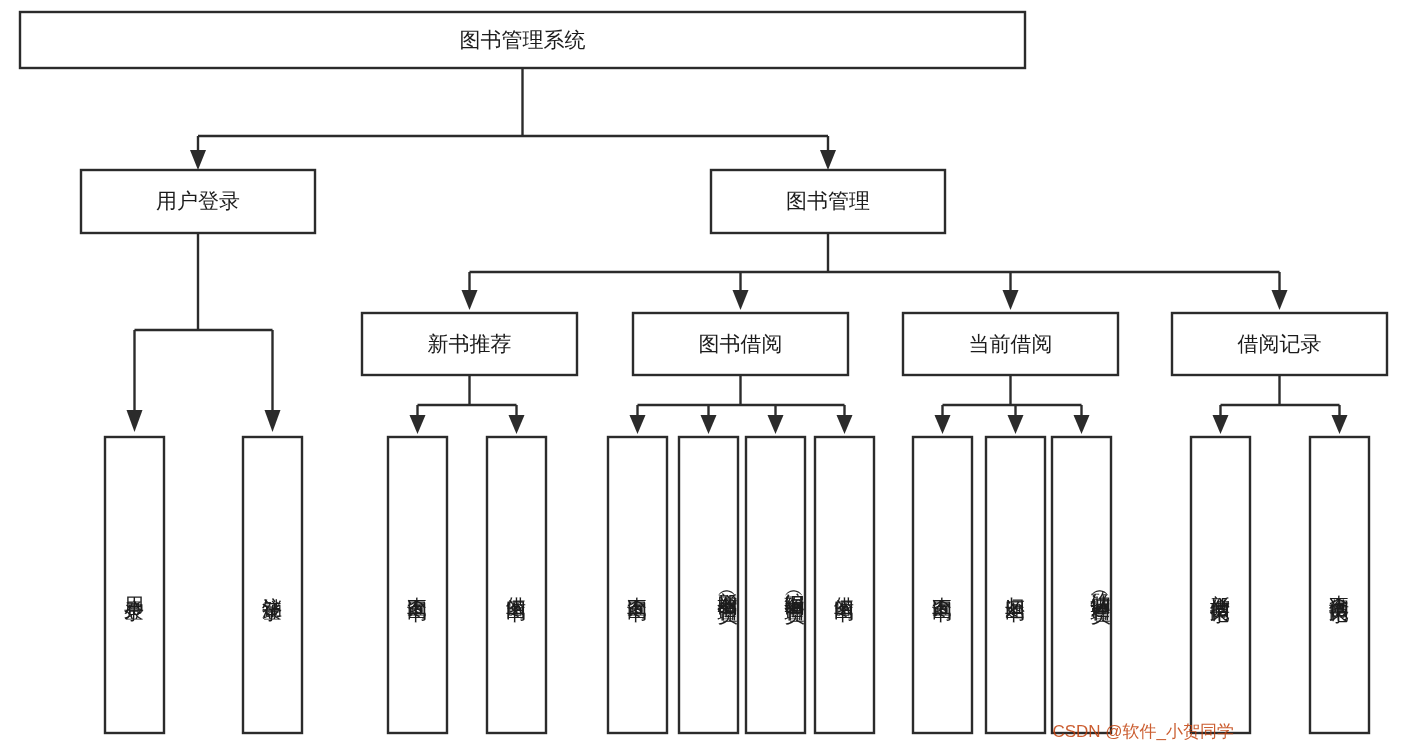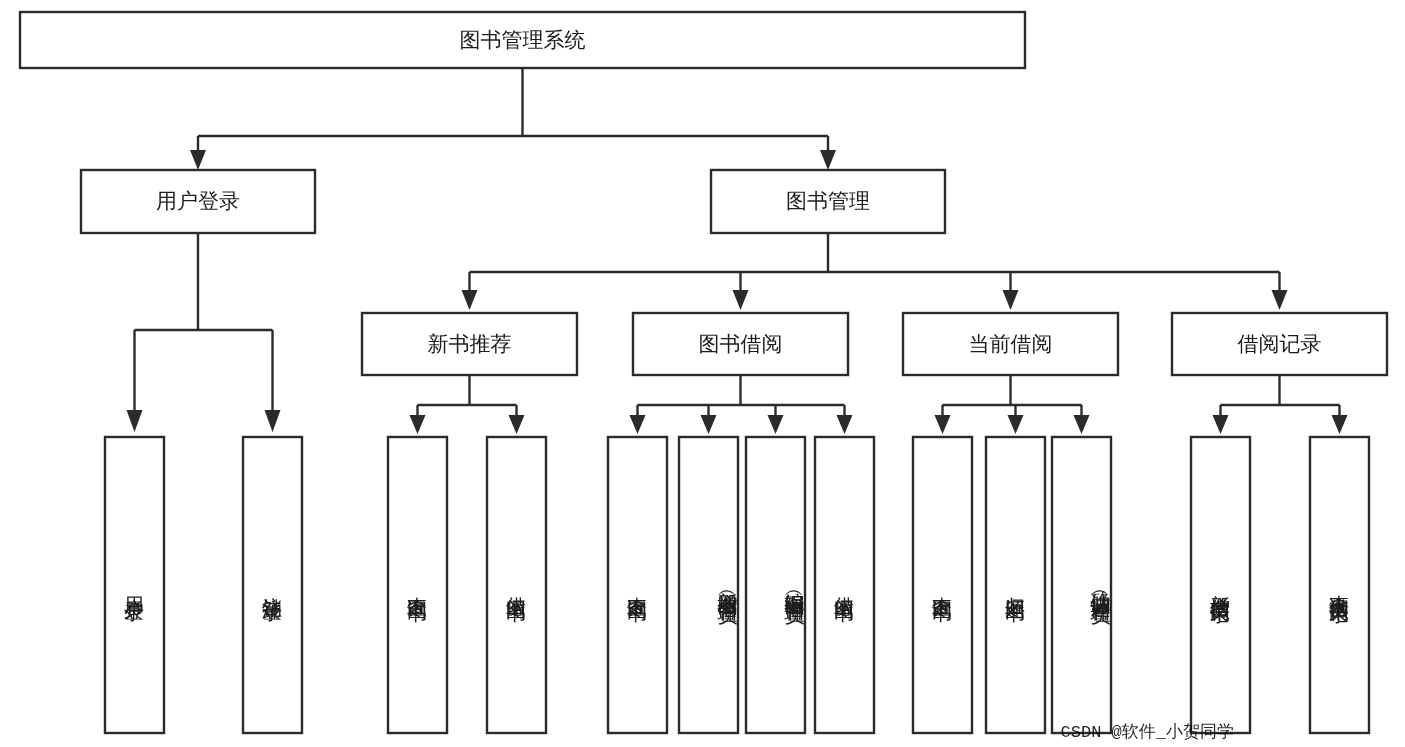--- a/index.html
+++ b/index.html
@@ -62,23 +62,23 @@
     align-items: center;
     justify-content: center;
     text-align: center;
     white-space: nowrap;
     pointer-events: none;
   }
   .watermark {
     position: absolute;
     right: 8px;
     bottom: 4px;
-    font-family: Liberation Mono, monospace;
+    font-family: Liberation Sans, sans-serif;
     font-size: 17px;
-    color: #000000;
+    color: #c2410c;
     white-space: nowrap;
     opacity: 0.85;
   }
 </style>
 </head>
 <body>
 
 <div id="chart-root">
 
   <svg class="flow" viewBox="0 0 1405 747">

